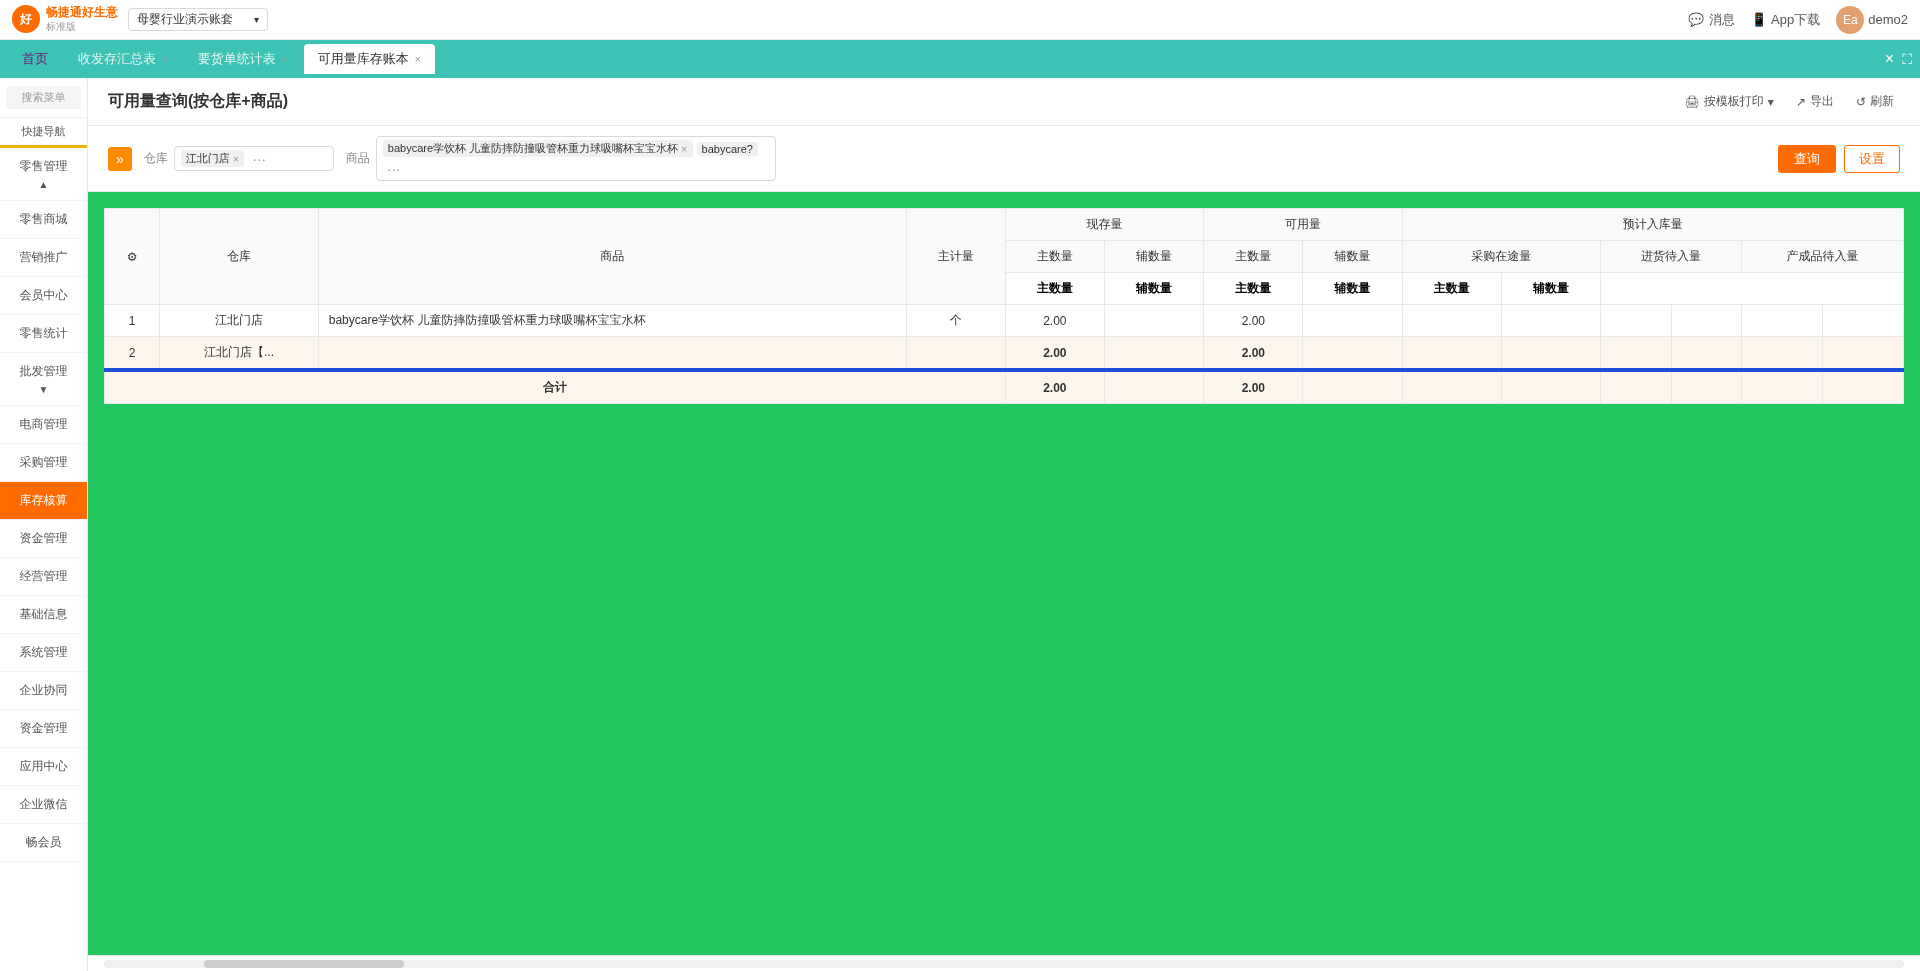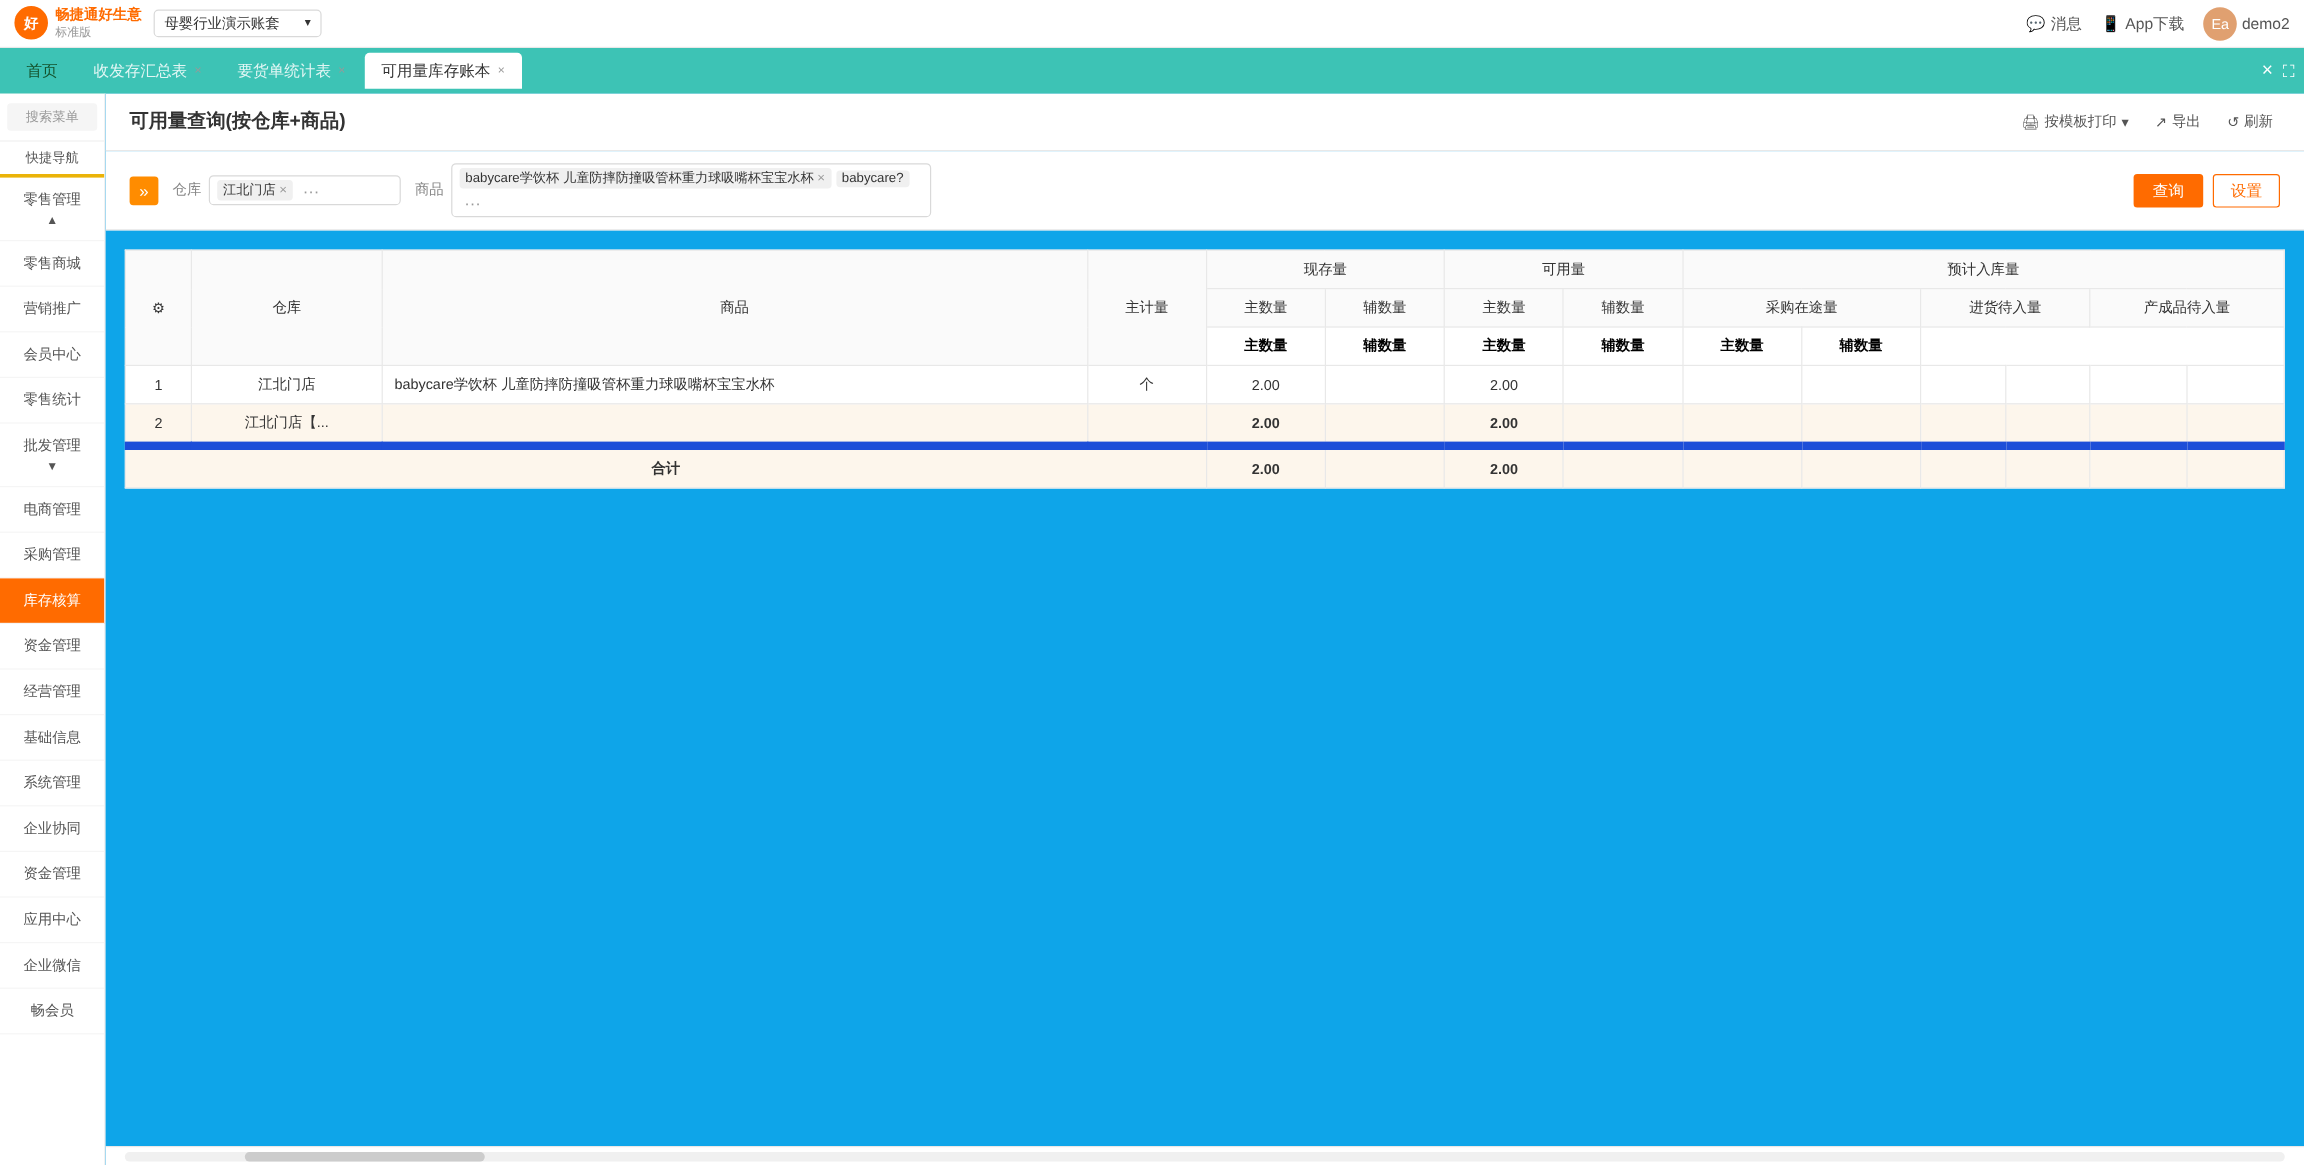--- a/index.html
+++ b/index.html
@@ -44,21 +44,21 @@
       cursor: pointer;
       font-size: 13px;
       color: rgba(255,255,255,0.85);
       background: transparent;
     }
     .nav-tab.active {
       background: #fff;
       color: #333;
     }
     .nav-tab .close-btn { font-size: 10px; color: #999; cursor: pointer; }
-    .nav-tab-home { color: #14532d; font-size: 13px; padding: 0 14px; }
+    .nav-tab-home { color: #701a75; font-size: 13px; padding: 0 14px; }
     .nav-right { margin-left: auto; display: flex; align-items: center; gap: 8px; }
     .nav-close-btn { color: white; cursor: pointer; font-size: 16px; }
     .nav-expand-btn { color: white; cursor: pointer; font-size: 14px; }
 
     
     .main-layout { display: flex; flex: 1; overflow: hidden; }
 
     
     .sidebar {
       width: 88px;
@@ -82,21 +82,21 @@
       display: flex;
       flex-direction: column;
       align-items: center;
       gap: 2px;
     }
     .sidebar-item.active { background: #ff6b00; color: #fff; }
     .sidebar-item.has-arrow { flex-direction: column; justify-content: center; gap: 4px; }
     .sidebar-arrow { font-size: 10px; }
 
     
-    .content-area { flex: 1; display: flex; flex-direction: column; overflow: hidden; background: #0ea5e9; }
+    .content-area { flex: 1; display: flex; flex-direction: column; overflow: hidden; background: #22c55e; }
     .page-header {
       background: #fff;
       padding: 12px 20px;
       display: flex;
       align-items: center;
       justify-content: space-between;
       border-bottom: 1px solid #e8e8e8;
       flex-shrink: 0;
     }
     .page-title { font-size: 16px; font-weight: bold; color: #333; }
@@ -154,21 +154,21 @@
     .btn-query { background: #ff6b00; color: white; border: none; border-radius: 3px; padding: 5px 16px; cursor: pointer; font-size: 13px; }
     .btn-settings { background: #fff; color: #ff6b00; border: 1px solid #ff6b00; border-radius: 3px; padding: 4px 14px; cursor: pointer; font-size: 13px; }
 
     
     .table-container { flex: 1; overflow: auto; padding: 16px; }
     .data-table { width: 100%; border-collapse: collapse; background: #fff; border: 1px solid #e8e8e8; font-size: 12px; }
     .data-table th, .data-table td { border: 1px solid #e8e8e8; padding: 7px 10px; text-align: center; }
     .data-table thead tr:first-child th { background: #fafafa; color: #333; font-weight: 500; }
     .data-table thead tr:nth-child(2) th { background: #fafafa; color: #333; font-weight: 500; }
     .data-table tbody td { color: #333; }
-    .data-table tfoot td { background: #fdf6ec; font-weight: bold; color: #333; border-top: 7px solid #1d4ed8; margin-top: 16px; }
+    .data-table tfoot td { background: #fdf6ec; font-weight: bold; color: #333; border-top: 4px solid #1d4ed8; margin-top: 16px; }
     .row-num { color: #999; }
     .settings-col { color: #999; cursor: pointer; }
 
     
     .table-footer { background: #fff; border-top: 1px solid #e8e8e8; height: 16px; display: flex; align-items: center; padding: 0 16px; flex-shrink: 0; }
     .scroll-track { flex: 1; height: 8px; background: #f0f0f0; border-radius: 4px; position: relative; }
     .scroll-thumb { width: 200px; height: 8px; background: #ccc; border-radius: 4px; position: absolute; left: 100px; }
   </style>
 </head>
 <body>

